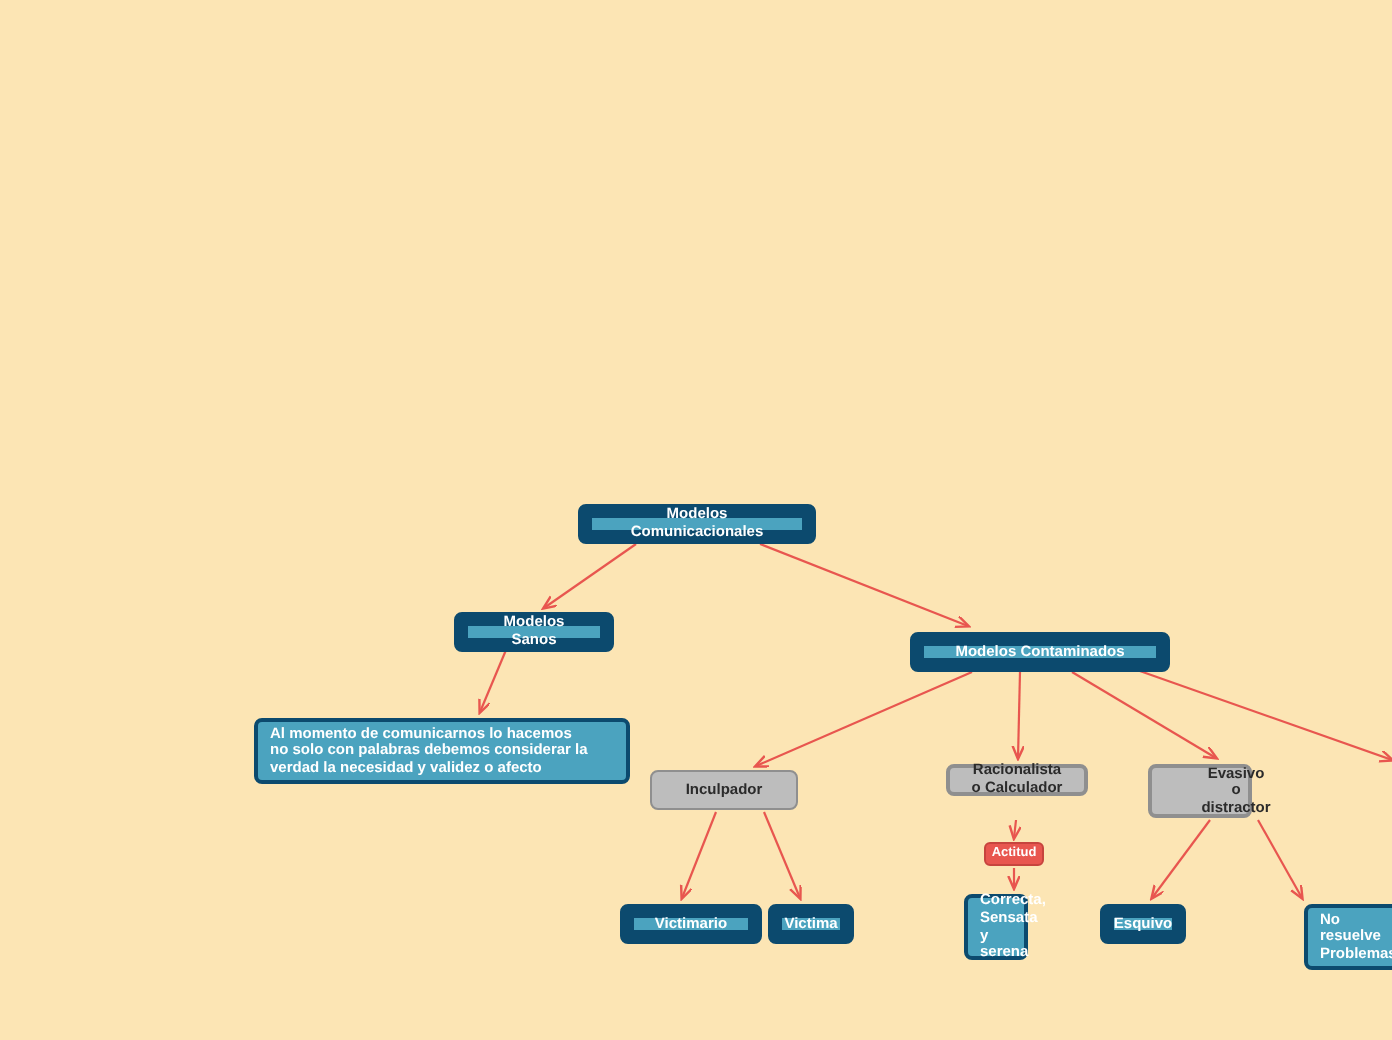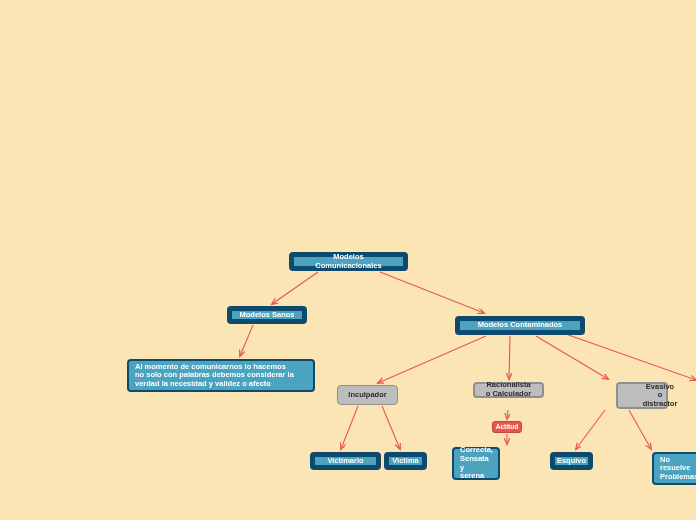--- a/index.html
+++ b/index.html
@@ -34,21 +34,21 @@
     display: flex;
     align-items: center;
     justify-content: center;
     text-align: center;
     line-height: 1.15;
     padding: 3px 6px;
     white-space: pre-line;
   }
   .n-teal {
     background: #4ba3bf;
-    border: 5px solid #0c4a6e;
+    border: 7px solid #0c4a6e;
     color: #ffffff;
     font-weight: bold;
     font-size: 7.5px;
   }
   .n-teal-plain {
     background: #4ba3bf;
     border: 2px solid #0c4a6e;
     color: #ffffff;
     font-weight: bold;
     font-size: 7.5px;
@@ -103,29 +103,29 @@
         <path d="M 629 410 L 651 449" fill="none" stroke="#e8564f" stroke-width="1.1" marker-end="url(#arrowhead)"></path>
       </g>
   </svg>
   <div id="nodes">
       <div class="node n-teal" style="left: 289px; top: 252px; width: 119px; height: 19px;">Modelos Comunicacionales</div>
       <div class="node n-teal" style="left: 227px; top: 306px; width: 80px; height: 18px;">Modelos Sanos</div>
       <div class="node n-teal" style="left: 455px; top: 316px; width: 130px; height: 19px;">Modelos Contaminados</div>
       <div class="node n-teal-plain left-al" style="left: 127px; top: 359px; width: 188px; height: 33px;">Al momento de comunicarnos lo hacemos
 no solo con palabras debemos considerar la
 verdad la necesidad y validez o afecto</div>
-      <div class="node n-gray" style="left: 337px; top: 385px; width: 61px; height: 20px;">Inculpador</div>
+      <div class="node n-gray" style="left: 325px; top: 385px; width: 74px; height: 20px;">Inculpador</div>
       <div class="node n-gray-thick" style="left: 473px; top: 382px; width: 71px; height: 16px;">Racionalista
 o Calculador</div>
-      <div class="node n-gray-thick" style="left: 616px; top: 382px; width: 44px; height: 27px; padding-left: 42px;">Evasivo o
+      <div class="node n-gray-thick" style="left: 574px; top: 382px; width: 44px; height: 27px; padding-left: 42px;">Evasivo o
 distractor</div>
       <div class="node n-red" style="left: 492px; top: 421px; width: 30px; height: 12px;">Actitud</div>
       <div class="node n-teal" style="left: 310px; top: 452px; width: 71px; height: 18px;">Victimario</div>
       <div class="node n-teal" style="left: 384px; top: 452px; width: 43px; height: 18px;">Victima</div>
-      <div class="node n-teal-plain left-al" style="left: 452px; top: 447px; width: 48px; height: 33px;">Correcta,
+      <div class="node n-teal-plain left-al" style="left: 482px; top: 447px; width: 32px; height: 33px;">Correcta,
 Sensata y
 serena</div>
       <div class="node n-teal" style="left: 550px; top: 452px; width: 43px; height: 18px;">Esquivo</div>
       <div class="node n-teal-plain left-al" style="left: 652px; top: 452px; width: 50px; height: 33px;">No
 resuelve
 Problemas</div>
     </div>
 </div>
 
 </body></html>

